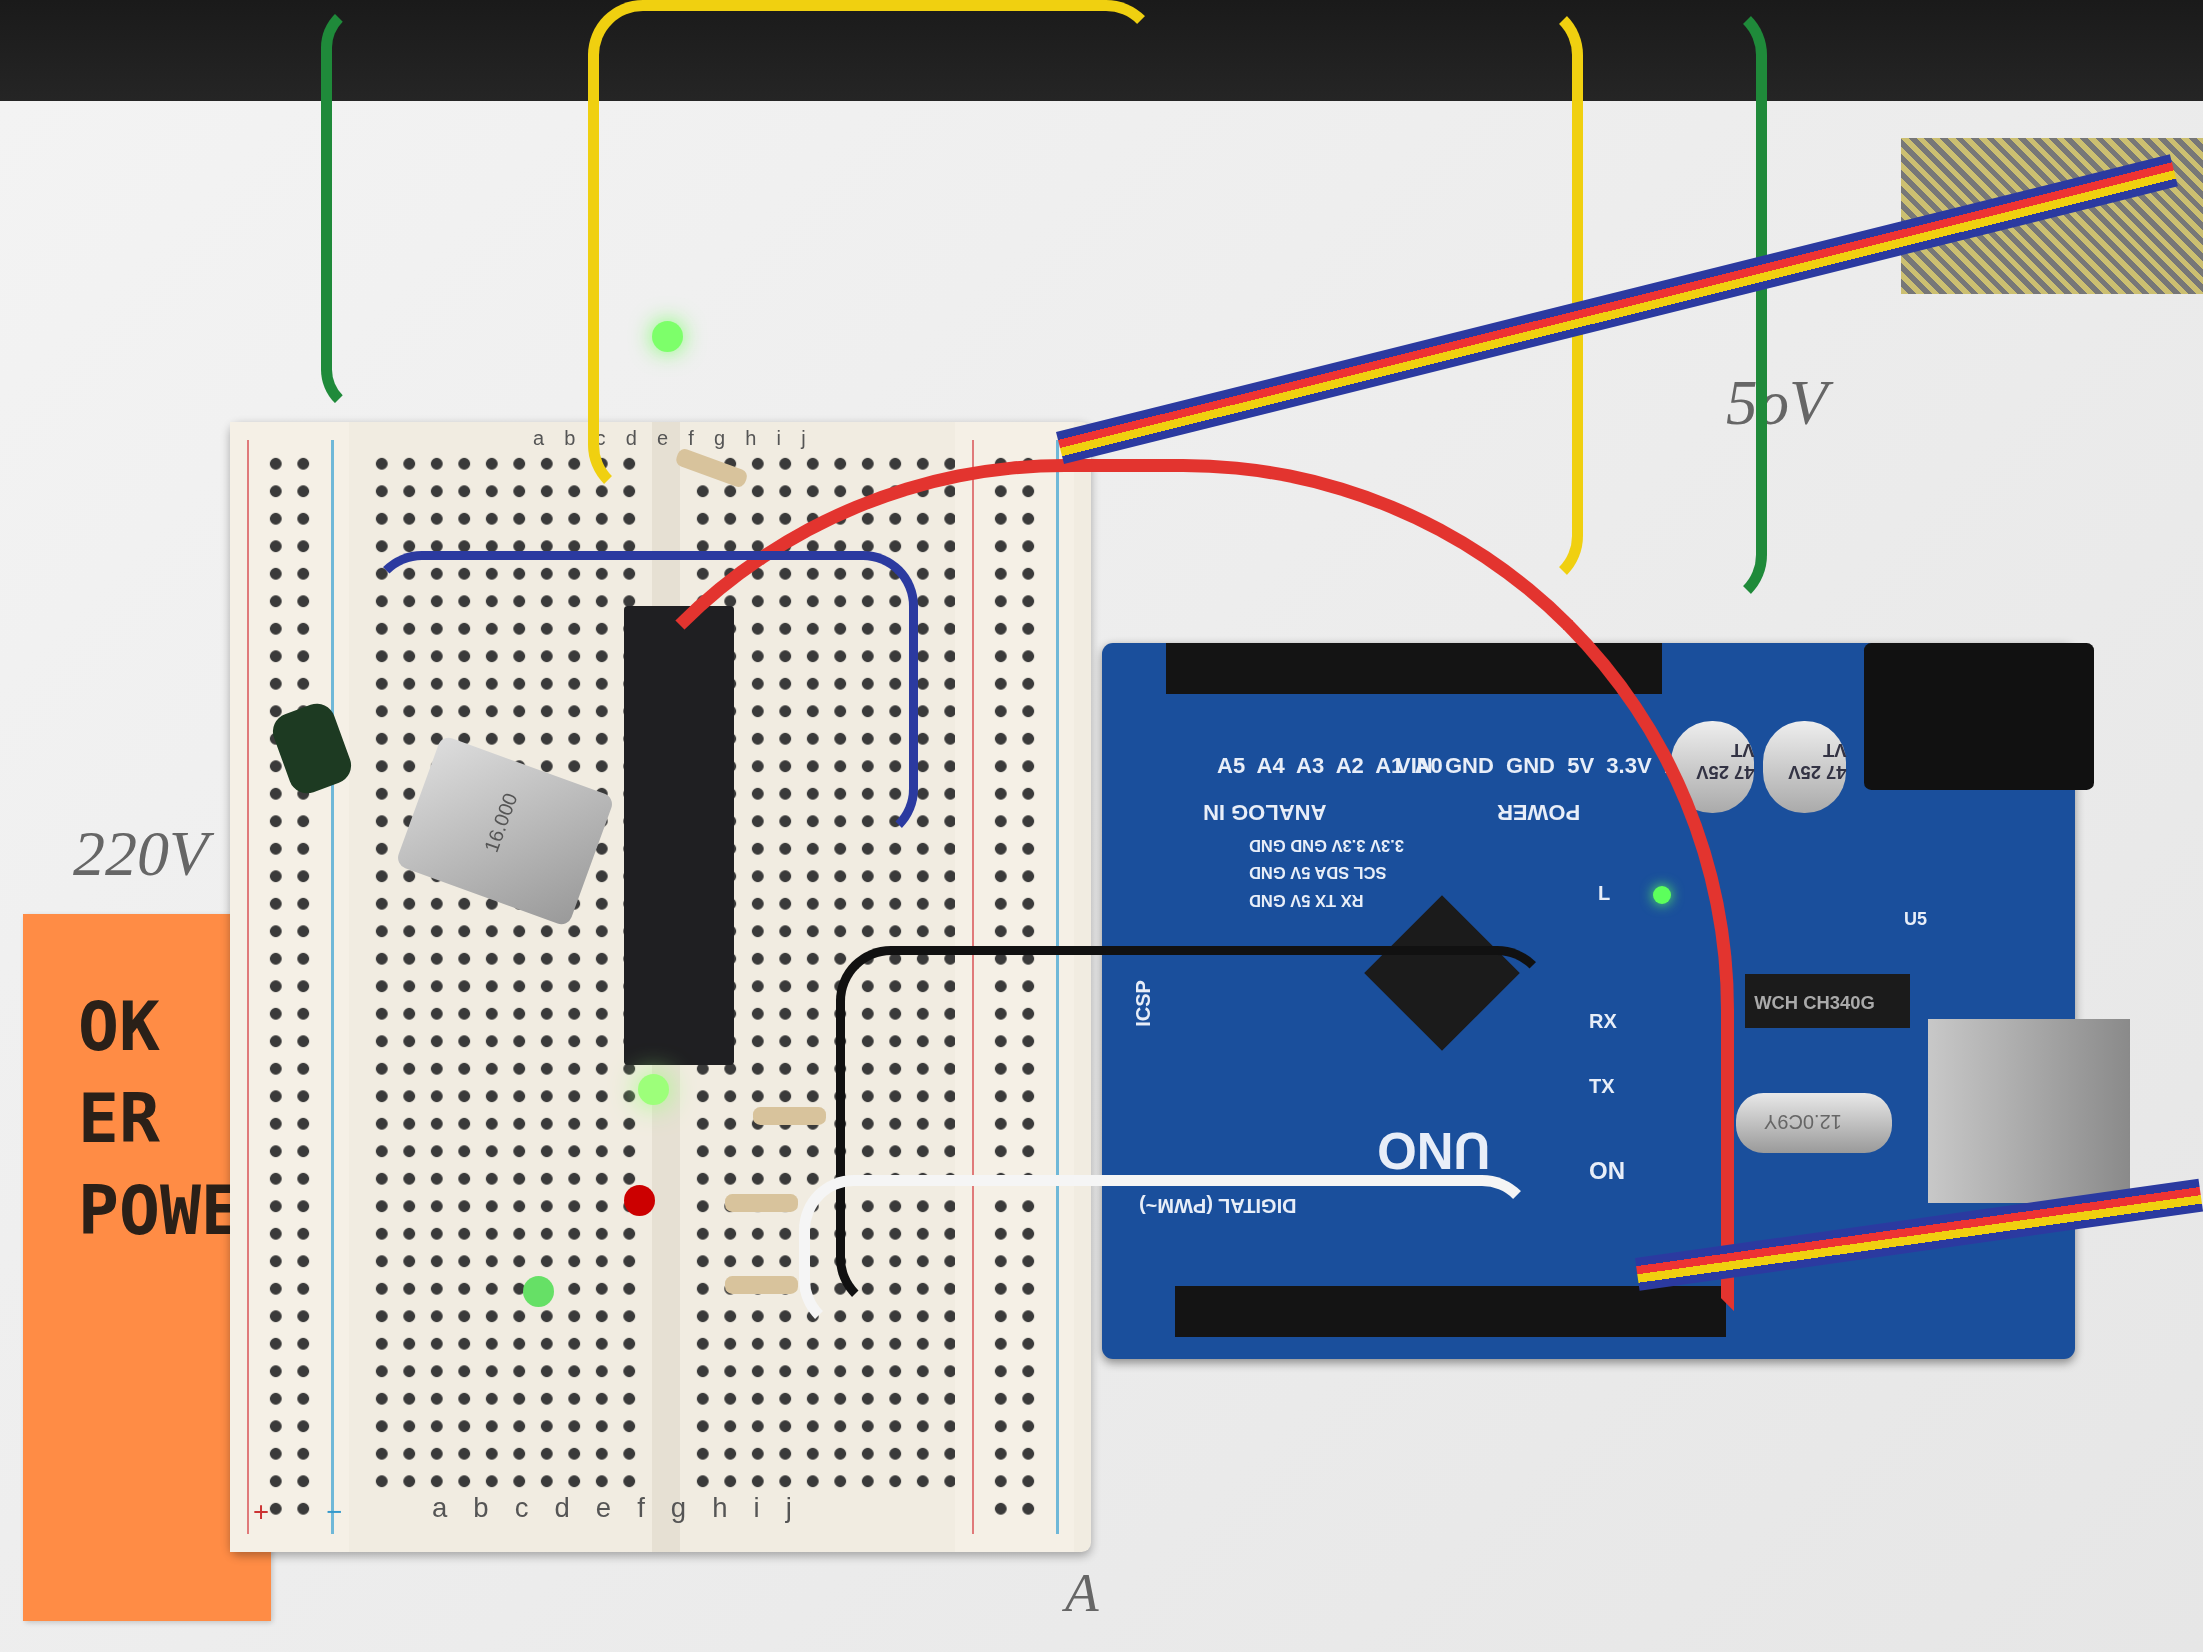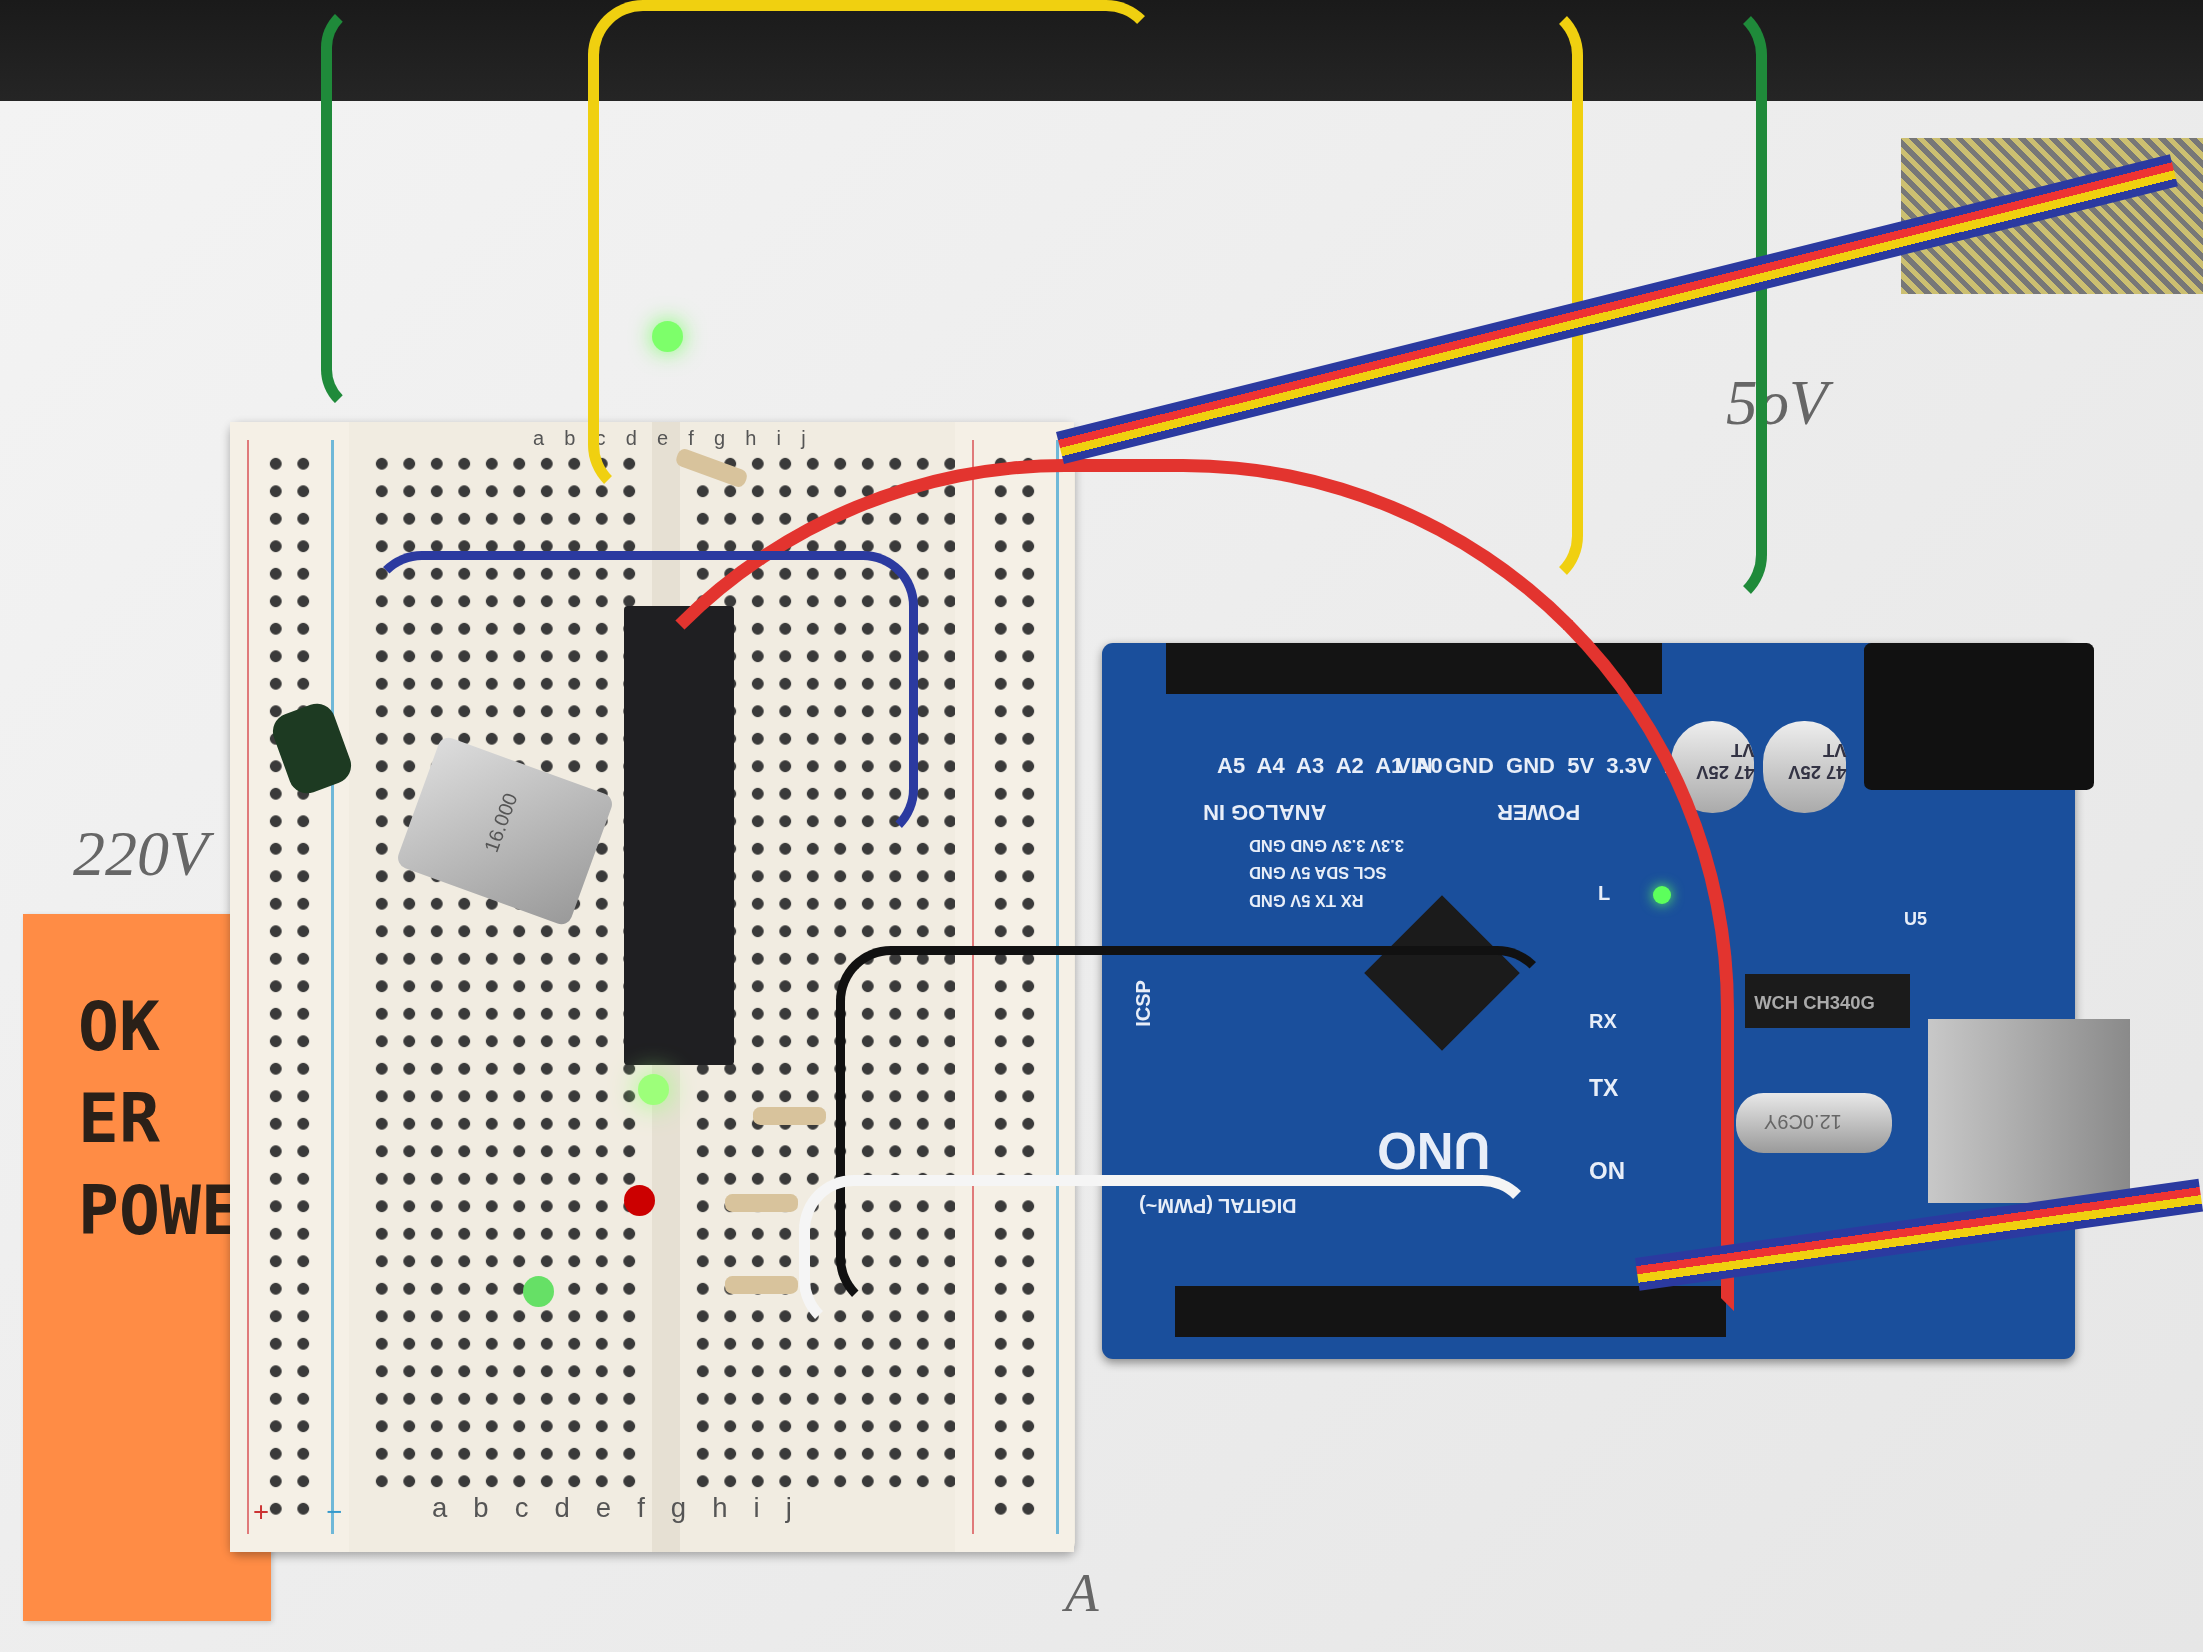--- a/index.html
+++ b/index.html
@@ -3,21 +3,21 @@
   <meta charset="utf-8">
   <style>
     html,body{margin:0;padding:0;}
     body{width:2204px;height:1653px;position:relative;overflow:hidden;background:#d9d9d9;font-family:"Liberation Sans",sans-serif;}
     .dark-top{position:absolute;left:0;top:0;width:2204px;height:147px;background:linear-gradient(#1a1a1a,#2a2a2a);}
     .paper{position:absolute;left:0;top:101px;width:2204px;height:1552px;background:linear-gradient(135deg,#f3f3f3,#e6e6e6);}
     .yellow-strip{position:absolute;right:0;top:138px;width:303px;height:156px;background:repeating-linear-gradient(45deg,#b7a21f 0 5.5px,#2a2a2a 5.5px 11px);opacity:.6;}
     .pencil{position:absolute;color:#666;font-family:"Liberation Serif",serif;font-style:italic;}
     .sticky{position:absolute;left:23px;top:914px;width:248px;height:707px;background:#ff8c45;box-shadow:1.8px 1.8px 5.5px rgba(0,0,0,.2);}
     .sticky-line{position:absolute;left:55px;font-family:"DejaVu Sans Mono",monospace;font-size:68px;color:#2a2018;font-weight:bold;}
-    .breadboard{position:absolute;left:230px;top:422px;width:845px;height:1130px;background:#f1ece1;border-radius:9.2px;box-shadow:0 3.7px 9.2px rgba(0,0,0,.3);}
+    .breadboard{position:absolute;left:230px;top:422px;width:845px;height:1130px;background:#f1ece1;border-radius:9.2px;box-shadow:0 3.7px 9.2px rgba(0,0,0,.3);padding-left:16px;}
     .rail{position:absolute;top:0;width:119px;height:100%;background:#f5f0e6;}
     .rail-line-red{position:absolute;top:18.4px;bottom:18.4px;width:2.8px;background:#e07a7a;}
     .rail-line-blue{position:absolute;top:18.4px;bottom:18.4px;width:2.8px;background:#6fb8d8;}
     .holes{position:absolute;background-image:radial-gradient(#3a3a3a 28%,transparent 32%);background-size:27.5px 27.5px;}
     .channel{position:absolute;left:422px;top:0;width:27.5px;height:100%;background:#e6e0d3;}
     .bb-label{position:absolute;font-size:20px;color:#555;}
     .chip{position:absolute;left:624px;top:606px;width:110px;height:459px;background:#1f1f22;border-radius:3.7px;}
     .crystal{position:absolute;left:413px;top:762px;width:184px;height:138px;background:linear-gradient(135deg,#ddd,#999);border-radius:11px;transform:rotate(20deg);}
     .crystal-text{position:absolute;left:55px;top:51px;font-size:20px;color:#555;transform:rotate(-90deg);}
     .cap{position:absolute;left:280px;top:707px;width:64px;height:83px;background:#1d3a22;border-radius:18.4px;transform:rotate(-20deg);}
@@ -126,21 +126,21 @@
     </div>
   <div class="ecap" style="left:569px;top:78px;">
       <span>47 25V VT</span>
     </div>
   <div class="ecap" style="left:661px;top:78px;">
       <span>47 25V VT</span>
     </div>
   <div class="pcb-text" style="left:275px;top:478px;font-size:51px;transform:rotate(180deg);">UNO</div>
   <div class="pcb-text" style="left:496px;top:239px;font-size:20px;">L</div>
   <div class="pcb-text" style="left:487px;top:367px;font-size:20px;">RX</div>
-  <div class="pcb-text" style="left:487px;top:432px;font-size:23px;">TX</div>
+  <div class="pcb-text" style="left:487px;top:432px;font-size:20px;">TX</div>
   <div class="pcb-text" style="left:487px;top:514px;font-size:24px;">ON</div>
   <div class="onled" style="left:551px;top:243px;"></div>
   <div class="pcb-text" style="left:37px;top:551px;font-size:20px;transform:rotate(180deg);">DIGITAL (PWM~)</div>
   <div class="pcb-text" style="left:18.4px;top:349px;font-size:20px;transform:rotate(-90deg);">ICSP</div>
   <div class="pcb-text" style="left:802px;top:266px;font-size:18px;">U5</div>
 </div>
 
 <div class="jack"></div>
 <div class="usb"></div>
 

